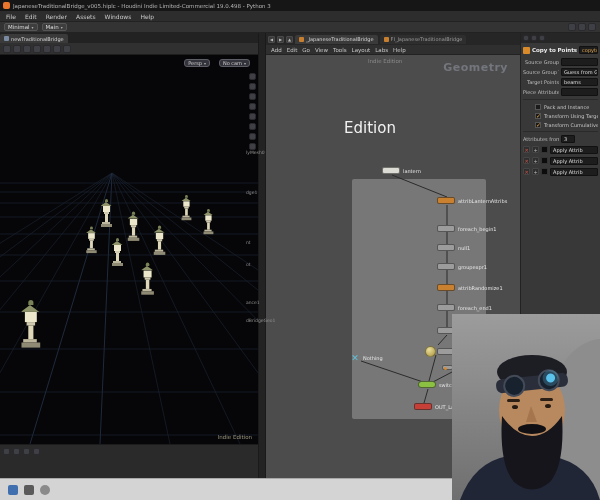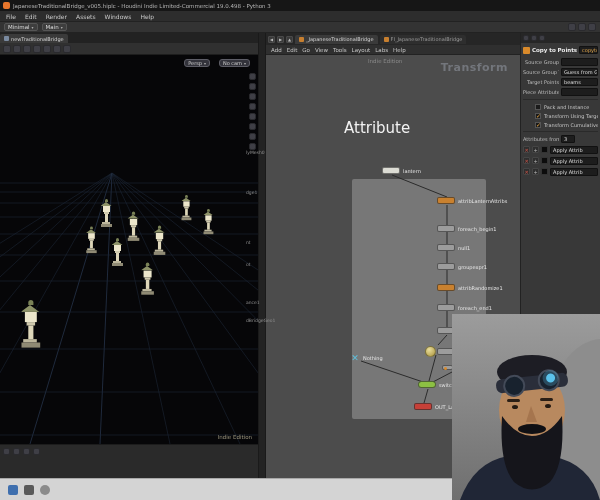--- a/index.html
+++ b/index.html
@@ -332,23 +332,23 @@
       <span>Edit</span>
       <span>Go</span>
       <span>View</span>
       <span>Tools</span>
       <span>Layout</span>
       <span>Labs</span>
       <span>Help</span>
     </div>
     <div class="netcanvas">
       <span class="net-watermark">Indie Edition</span>
-      <span class="net-context">Transform</span>
+      <span class="net-context">Geometry</span>
       <div class="backdrop"></div>
-      <div class="sticky">Attribute</div>
+      <div class="sticky">Edition</div>
       <svg id="wire-svg" viewBox="0 0 254 423">
           <line x1="126" y1="120" x2="181" y2="142"></line>
           <line x1="181" y1="150" x2="181" y2="272"></line>
           <line x1="181" y1="280" x2="172" y2="290"></line>
           <line x1="170" y1="300" x2="163" y2="326"></line>
           <line x1="186" y1="317" x2="165" y2="328"></line>
           <line x1="95" y1="306" x2="160" y2="328"></line>
           <line x1="162" y1="334" x2="158" y2="348"></line>
         </svg>
       <div id="node-layer">

